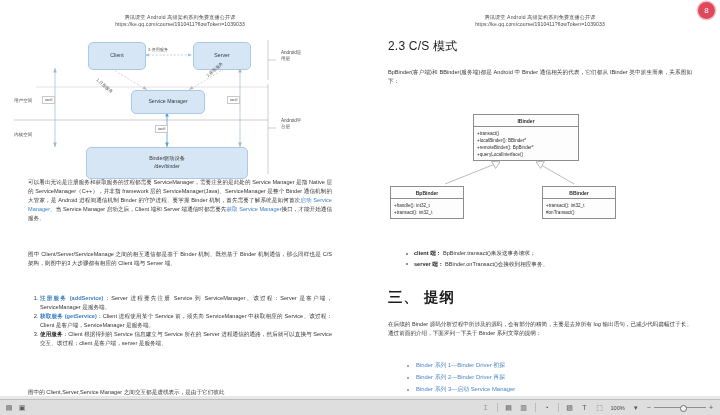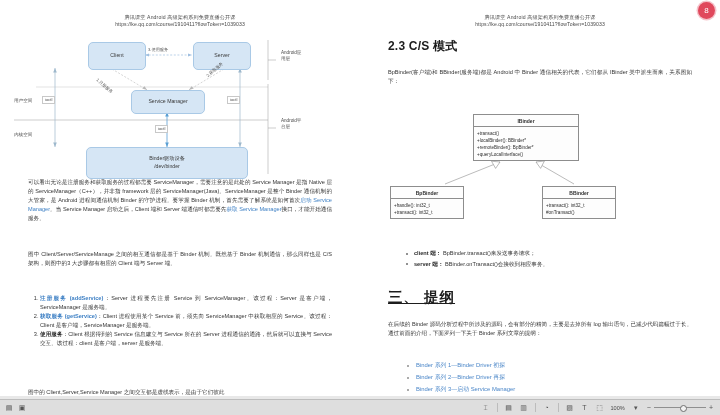--- a/index.html
+++ b/index.html
@@ -122,21 +122,21 @@
   }
   ol.numlist > li::marker { color: #353535; }
   .hilite { color: #3c7fc4; font-weight: bold; }
   .hilite-dark { font-weight: bold; color:#2b2b2b; }
 
   
   .h2 {
     position: absolute;
     left: 28px;
     font-size: 12px;
-    font-weight: bold;
+    font-weight: normal;
     color: #1d1d1d;
     letter-spacing: .2px;
   }
   .h1 {
     position: absolute;
     left: 28px;
     font-size: 14.5px;
     font-weight: bold;
     color: #1d1d1d;
     letter-spacing: 1px;
@@ -397,21 +397,21 @@
             <b>client 端：</b>
             <span>BpBinder.transact()来发送事务请求；</span>
           </li>
           <li>
             <b>server 端：</b>
             <span>BBinder.onTransact()会接收到相应事务。</span>
           </li>
         </ul>
       </div>
 
-      <div class="h1" style="top:288px;text-decoration:underline;">三、 提纲</div>
+      <div class="h1" style="top:288px;">三、 提纲</div>
 
       <div class="body-txt" style="top:320px;">在后续的 Binder 源码分析过程中所涉及的源码，会有部分的精简，主要是去掉所有 log 输出语句，已减少代码篇幅过于长。通过前面的介绍，下面罗列一下关于 Binder 系列文章的提纲：</div>
 
       <div style="position:absolute; left:34px; top:360px; width:300px;">
         <ul class="linklist">
           <li><span>Binder 系列 1—Binder Driver 初探</span></li>
           <li><span>Binder 系列 2—Binder Driver 再探</span></li>
           <li><span>Binder 系列 3—启动 Service Manager</span></li>
           <li><span>Binder 系列 4—获取 Service Manager</span></li>
         </ul>

